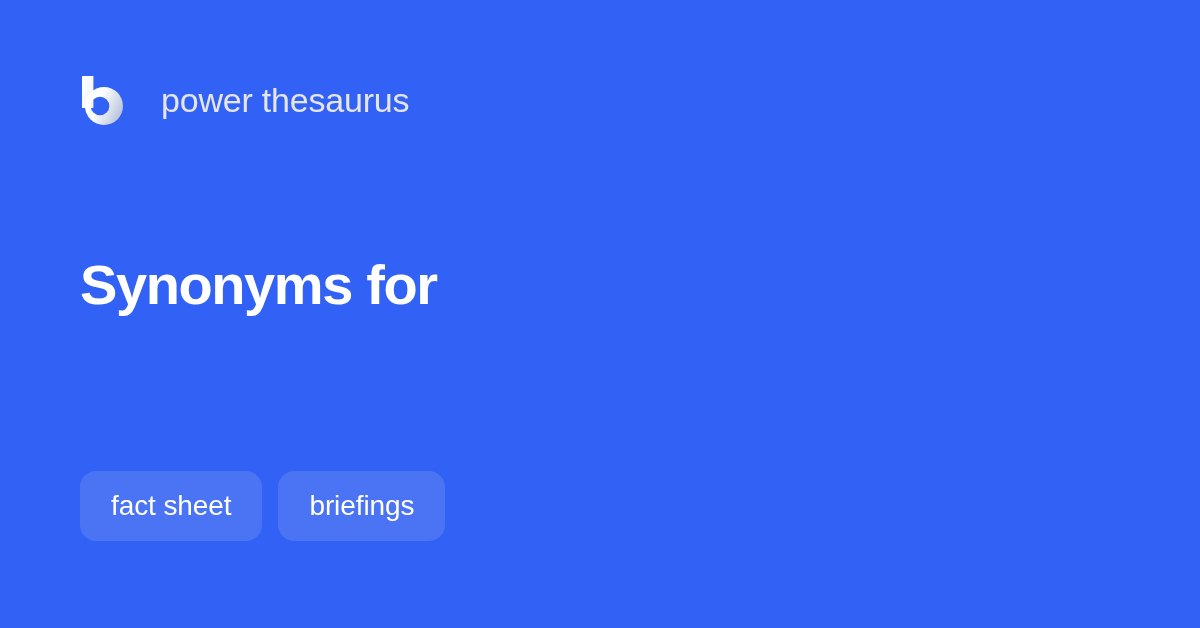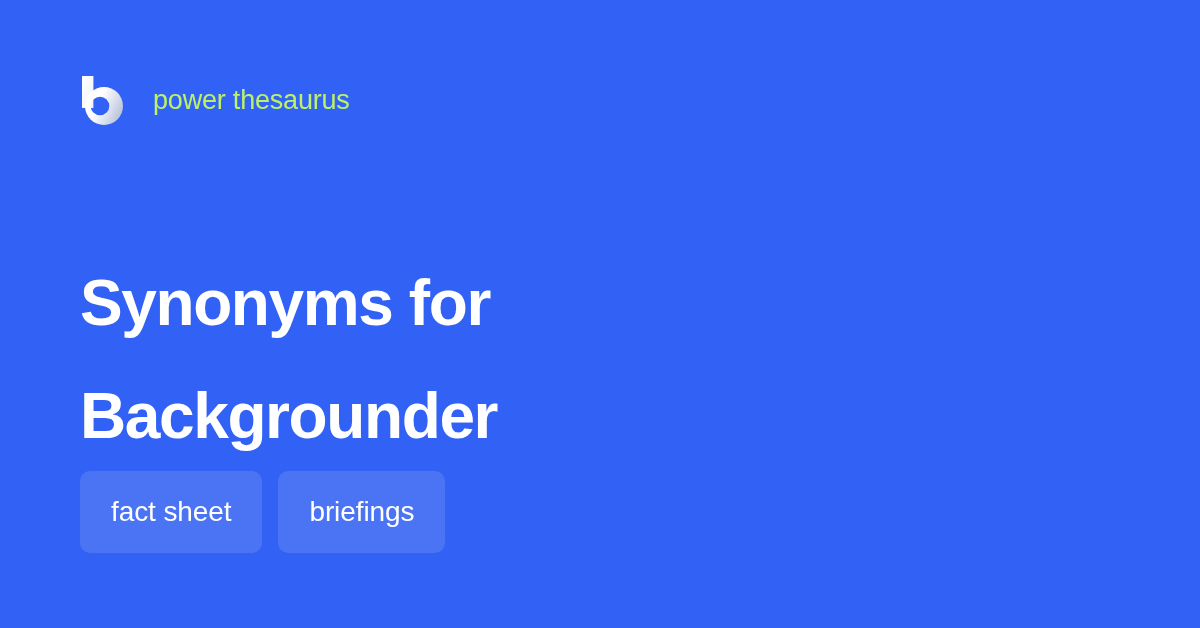--- a/index.html
+++ b/index.html
@@ -35,65 +35,65 @@
   }
 
   .logo-mark {
     width: 46px;
     height: 50px;
     display: block;
     flex: 0 0 auto;
   }
 
   .brand-name {
-    margin-left: 27px;
-    color: #bef264;
-    font-size: 27px;
+    margin-left: 35px;
+    color: #e5e5e5;
+    font-size: 34px;
     font-weight: 400;
     letter-spacing: -0.2px;
     line-height: 1;
     white-space: nowrap;
   }
 
   
   .headline {
     position: absolute;
     left: 80px;
-    top: 204px;
+    top: 190px;
     width: 1000px;
     color: #ffffff;
-    font-size: 64px;
+    font-size: 56px;
     font-weight: 700;
     line-height: 113px;
     letter-spacing: -1.4px;
   }
   .headline .line {
     display: block;
     white-space: nowrap;
   }
 
   
   .chips {
     position: absolute;
     left: 80px;
     top: 471px;
     display: flex;
     align-items: flex-start;
     gap: 16px;
   }
 
   .chip {
-    height: 82px;
+    height: 70px;
     box-sizing: border-box;
     padding: 0 31px;
     display: flex;
     align-items: center;
     justify-content: center;
     background: #4a74f3;
-    border-radius: 10px;
+    border-radius: 16px;
     color: #ffffff;
     font-size: 28px;
     font-weight: 400;
     line-height: 1;
     white-space: nowrap;
     letter-spacing: -0.1px;
   }
 </style>
 </head>
 <body>
@@ -124,21 +124,20 @@
 
       <g mask="url(#bowlMask)">
         <rect x="2" y="10" width="44" height="42" fill="url(#bowlGrad)"></rect>
       </g>
     </svg>
     <span class="brand-name">power thesaurus</span>
   </div>
 
   <h1 class="headline">
     <span class="line">Synonyms for</span>
-    <span class="line">Backgrounder</span>
   </h1>
 
   <div class="chips">
     <div class="chip">fact sheet</div>
     <div class="chip">briefings</div>
   </div>
 
 </div>
 
 </body></html>

